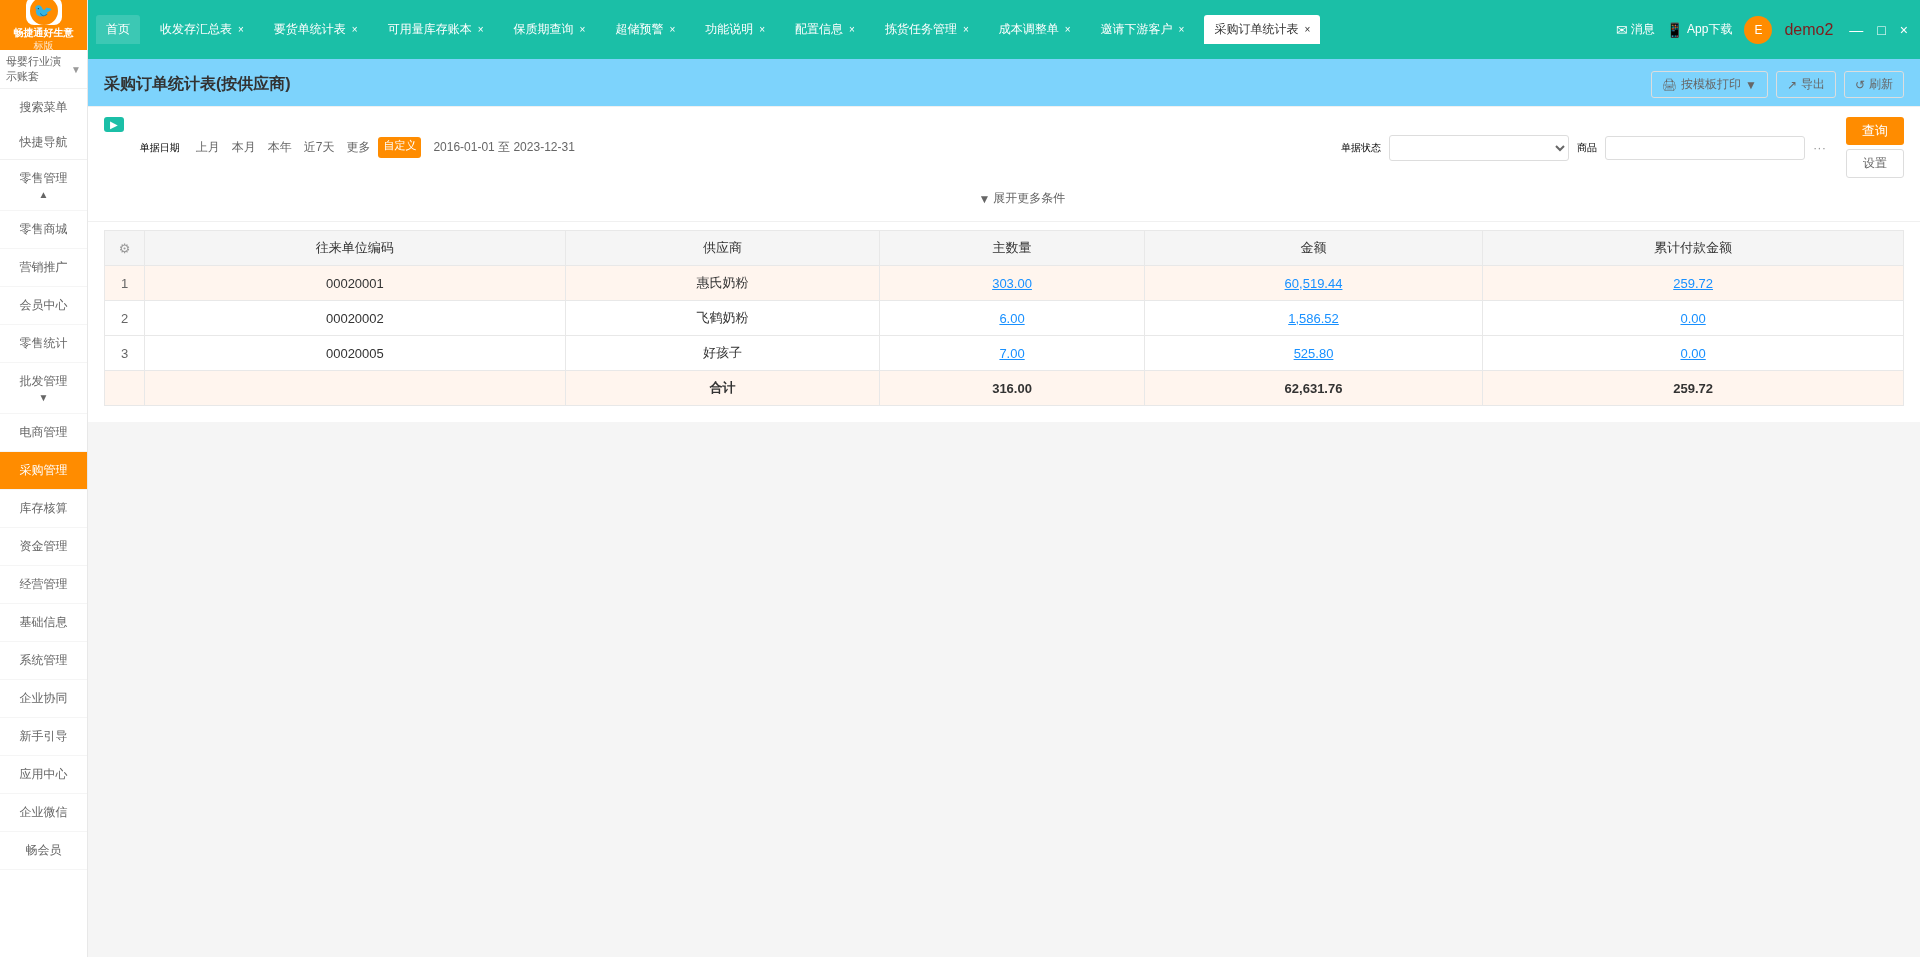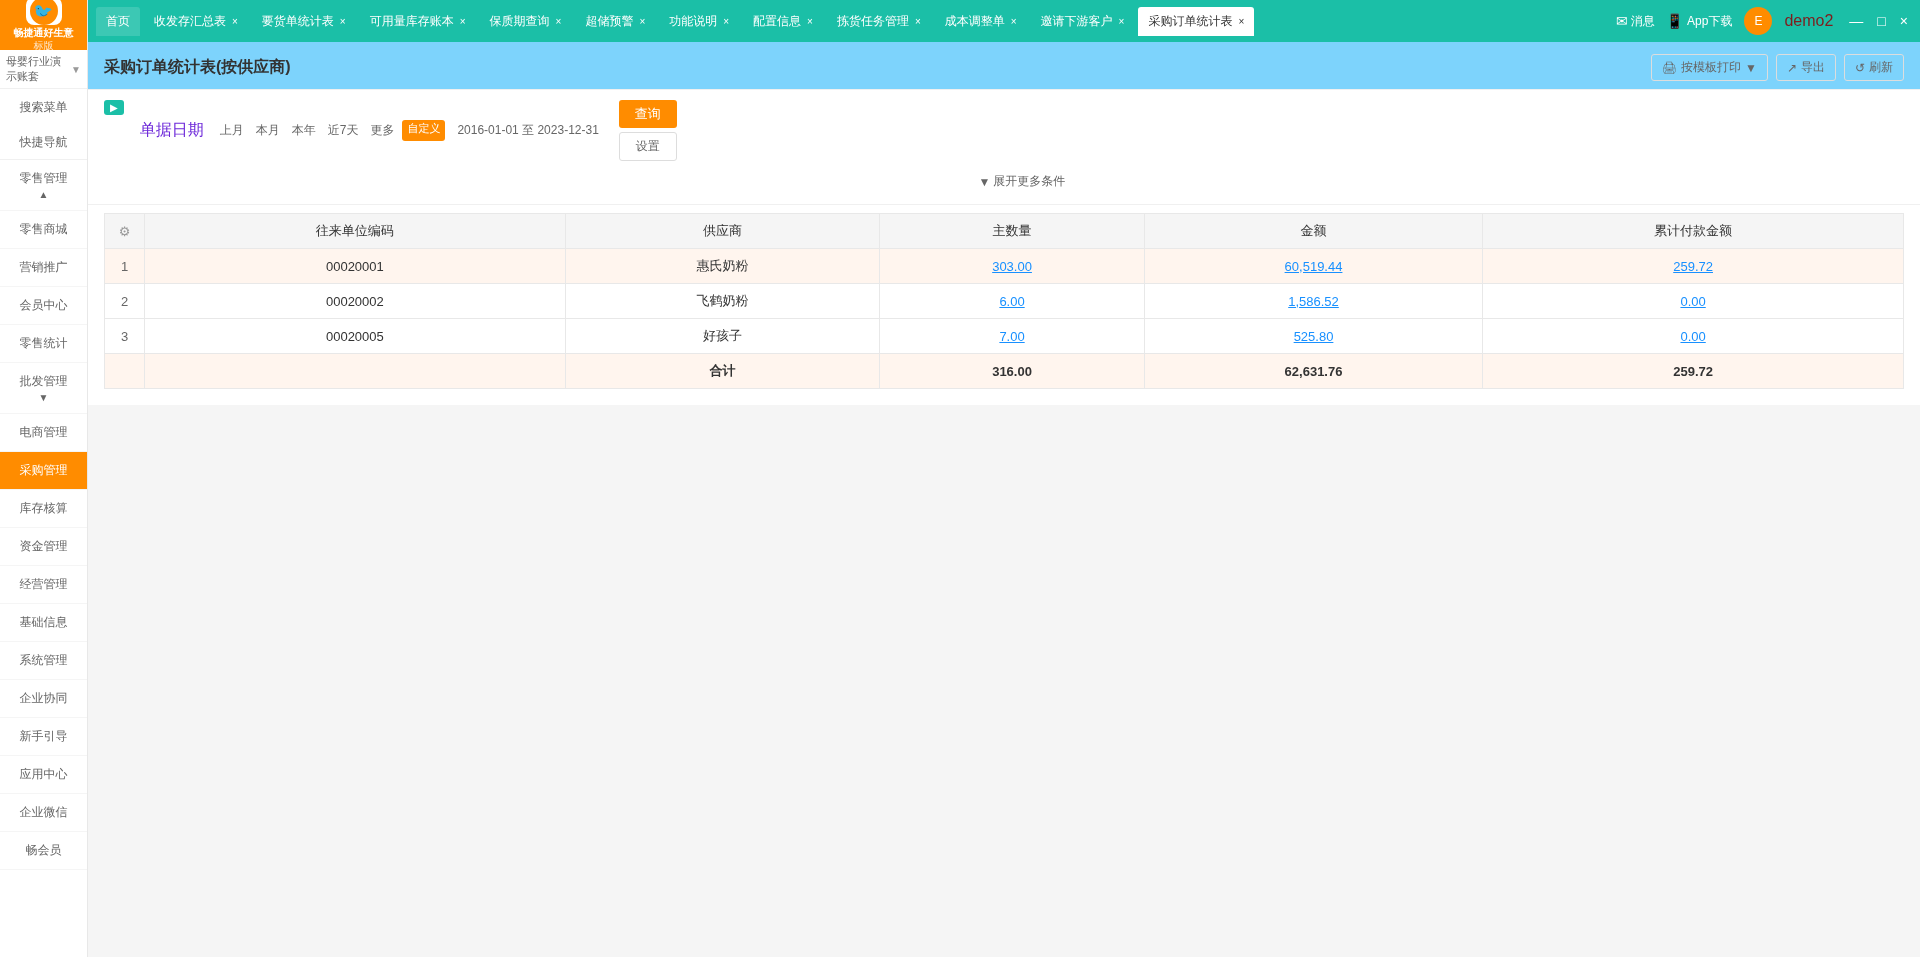--- a/index.html
+++ b/index.html
@@ -13,21 +13,21 @@
     .sidebar-nav-btn-el { width: 100%; background: none; border: none; color: #666; font-size: 12px; cursor: pointer; padding: 4px; text-align: center; }
     .sidebar-item { padding: 10px 6px; cursor: pointer; text-align: center; font-size: 12px; color: #666; border-bottom: 1px solid #f5f5f5; display: flex; flex-direction: column; align-items: center; gap: 2px; }
     .sidebar-item.active { background: #ff8c00; color: #fff; }
     .sidebar-item .arrow { font-size: 10px; }
     .sidebar-item-label { font-size: 12px; }
 
     
     .main { flex: 1; display: flex; flex-direction: column; overflow: hidden; }
 
     
-    .topbar { height: 42px; background: #1bbfa7; display: flex; align-items: center; padding: 0 8px; gap: 4px; flex-shrink: 0; overflow: hidden; }
+    .topbar { height: 59px; background: #1bbfa7; display: flex; align-items: center; padding: 0 8px; gap: 10px; flex-shrink: 0; overflow: hidden; }
     .topbar-tab { padding: 6px 10px; font-size: 12px; color: #fff; cursor: pointer; white-space: nowrap; border-radius: 3px 3px 0 0; display: flex; align-items: center; gap: 4px; }
     .topbar-tab.active { background: #fff; color: #333; }
     .topbar-tab .close-x { font-size: 10px; color: inherit; margin-left: 2px; }
     .topbar-tab.home { background: rgba(255,255,255,0.15); }
     .topbar-right { margin-left: auto; display: flex; align-items: center; gap: 12px; color: #fff; flex-shrink: 0; }
     .topbar-right-btn { background: none; border: none; color: #fff; font-size: 12px; cursor: pointer; display: flex; align-items: center; gap: 3px; }
     .topbar-right-icon { font-size: 14px; }
     .window-controls { display: flex; gap: 6px; }
     .window-ctrl { background: none; border: none; color: #fff; cursor: pointer; font-size: 14px; padding: 2px 4px; }
 
@@ -39,21 +39,21 @@
     .page-header { padding: 12px 16px 8px 16px; display: flex; align-items: center; justify-content: space-between; background: #7dd3fc; border-bottom: 1px solid #f0f0f0; }
     .page-title { font-size: 16px; font-weight: bold; color: #333; }
     .page-actions { display: flex; gap: 8px; align-items: center; }
     .btn-template { background: none; border: 1px solid #ddd; padding: 4px 10px; border-radius: 3px; font-size: 12px; cursor: pointer; color: #666; display: flex; align-items: center; gap: 4px; }
     .btn-export { background: none; border: 1px solid #ddd; padding: 4px 10px; border-radius: 3px; font-size: 12px; cursor: pointer; color: #666; display: flex; align-items: center; gap: 4px; }
     .btn-refresh { background: none; border: 1px solid #ddd; padding: 4px 10px; border-radius: 3px; font-size: 12px; cursor: pointer; color: #666; display: flex; align-items: center; gap: 4px; }
 
     
     .filter-area { padding: 10px 16px; background: #fff; border-bottom: 1px solid #f0f0f0; }
     .filter-row { display: flex; align-items: center; gap: 12px; margin-bottom: 8px; }
-    .filter-label { font-size: 16px; color: #6d28d9; white-space: nowrap; }
+    .filter-label { font-size: 10px; color: #000000; white-space: nowrap; }
     .date-shortcuts { display: flex; gap: 4px; }
     .date-shortcut { background: none; border: none; font-size: 12px; color: #666; cursor: pointer; padding: 2px 4px; }
     .custom-badge { background: #ff8c00; color: #fff; font-size: 11px; padding: 1px 5px; border-radius: 3px; cursor: pointer; }
     .date-range { font-size: 12px; color: #666; }
     .filter-select { border: 1px solid #ddd; padding: 4px 8px; border-radius: 3px; font-size: 12px; min-width: 180px; color: #666; background: #fff; }
     .filter-input { border: 1px solid #ddd; padding: 4px 8px; border-radius: 3px; font-size: 12px; min-width: 200px; color: #666; }
     .filter-dots { color: #999; cursor: pointer; }
     .btn-search { background: #ff8c00; color: #fff; border: none; padding: 5px 16px; border-radius: 3px; font-size: 13px; cursor: pointer; }
     .btn-settings { background: none; border: 1px solid #ddd; padding: 5px 12px; border-radius: 3px; font-size: 12px; cursor: pointer; color: #666; display: block; }
     .expand-row { display: flex; align-items: center; justify-content: center; padding: 4px; }
@@ -268,20 +268,30 @@
               <div class="date-shortcuts">
                 <button class="date-shortcut">上月</button>
                 <button class="date-shortcut">本月</button>
                 <button class="date-shortcut">本年</button>
                 <button class="date-shortcut">近7天</button>
                 <button class="date-shortcut">更多</button>
                 <span class="custom-badge">自定义</span>
               </div>
               <span class="date-range">2016-01-01 至 2023-12-31</span>
 
+              <div style="flex:1;display:flex;align-items:center;gap:8px;justify-content:flex-end;">
+                <span class="filter-label">单据状态</span>
+                <select class="filter-select">
+                  <option value=""></option>
+                </select>
+
+                <span class="filter-label">商品</span>
+                <input class="filter-input" type="text" style="width: 200px;">
+                <span class="filter-dots">···</span>
+              </div>
 
               <div style="display:flex;flex-direction:column;gap:4px;margin-left:8px;">
                 <button class="btn-search">查询</button>
                 <button class="btn-settings">设置</button>
               </div>
             </div>
 
             <div class="expand-row">
               <button class="expand-btn">
                 <span>▼</span>

